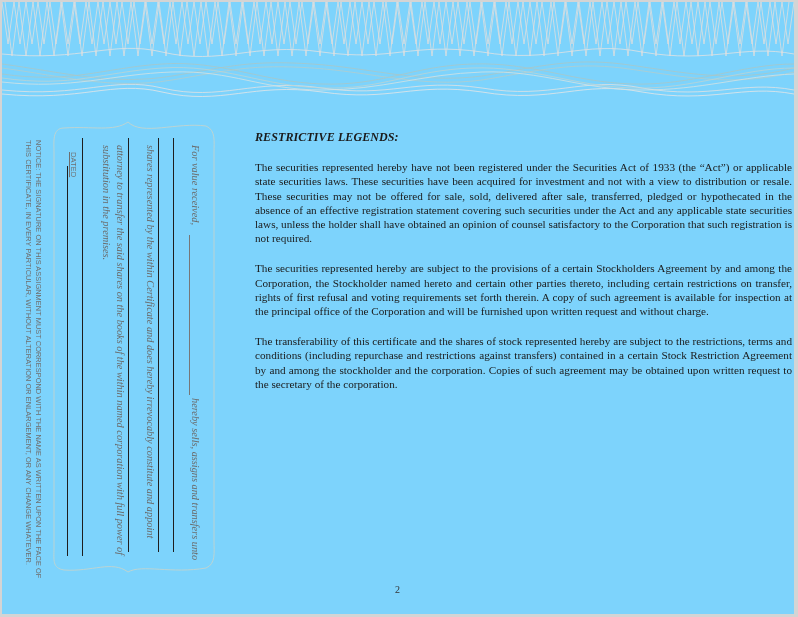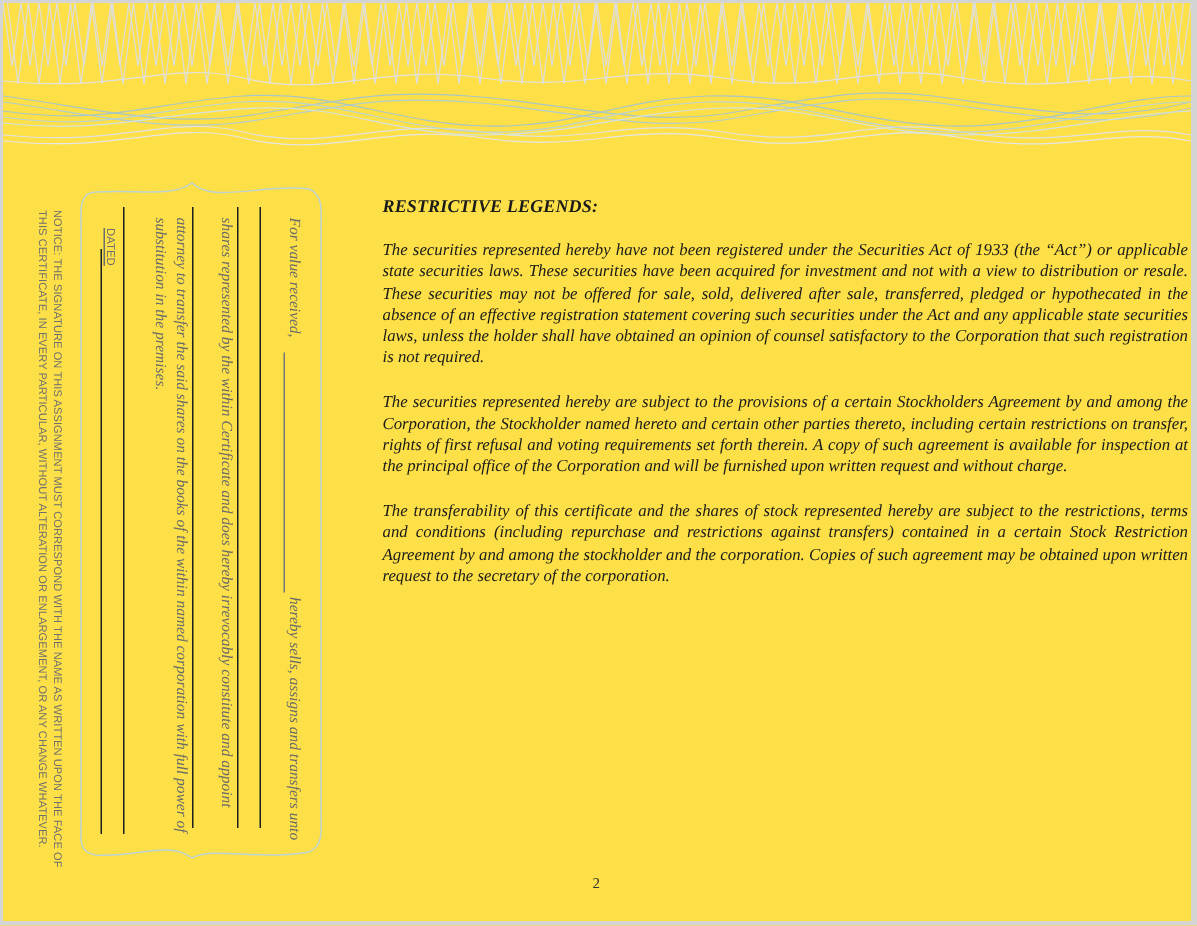--- a/index.html
+++ b/index.html
@@ -5,36 +5,36 @@
     html, body { margin: 0; padding: 0; }
     body {
       width: 798px; height: 617px; overflow: hidden;
       background: #d4d4d4;
       font-family: "DejaVu Serif", "Liberation Serif", serif;
       position: relative;
     }
     .page {
       position: absolute; left: 2px; top: 2px;
       width: 792px; height: 612px;
-      background: #fde047;
+      background: #7dd3fc;
       overflow: hidden;
     }
     .border-art { position: absolute; left: 0; top: 0; width: 792px; height: 110px; }
     .legends {
       position: absolute; left: 253px; top: 128px; width: 537px;
       color: #1a1a1a;
       font-family: "Liberation Serif", "DejaVu Serif", serif;
       font-size: 11.2px; line-height: 14.2px;
       text-align: justify;
     }
     .legends h2 {
       margin: 0 0 13px 0; font-size: 12px; font-style: italic; font-weight: bold;
       letter-spacing: 0.1px;
     }
-    .legends p { margin: 16px 0 11px 0; font-style: italic; }
+    .legends p { margin: 16px 0 11px 0; }
     .page-number {
       position: absolute; left: 393px; top: 582px;
       font-family: "Liberation Serif", serif; font-size: 10px; color: #333;
     }
     
     .assign-box { position: absolute; left: 0; top: 0; width: 250px; height: 612px; }
     .rot {
       position: absolute; white-space: nowrap;
       transform-origin: 0 0; transform: rotate(90deg);
       font-family: "Liberation Serif", serif; font-style: italic;

